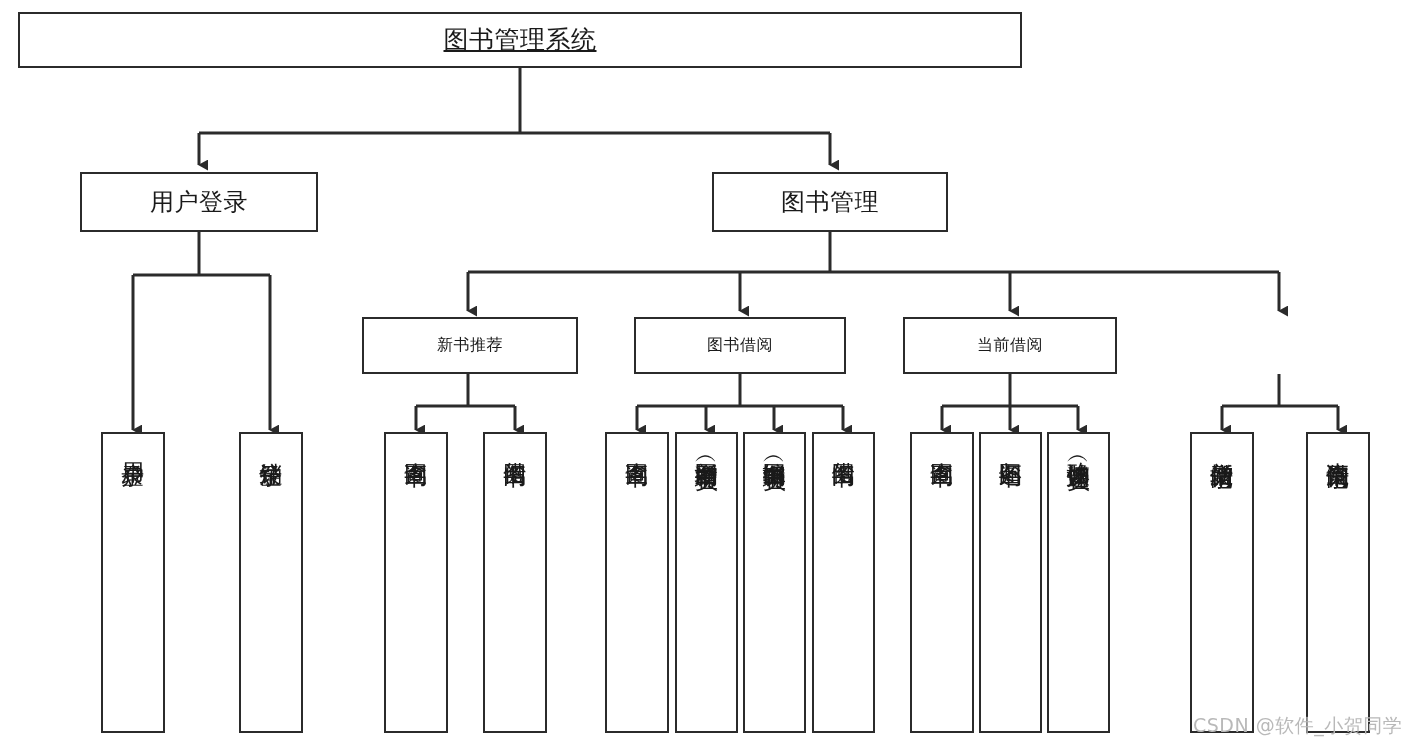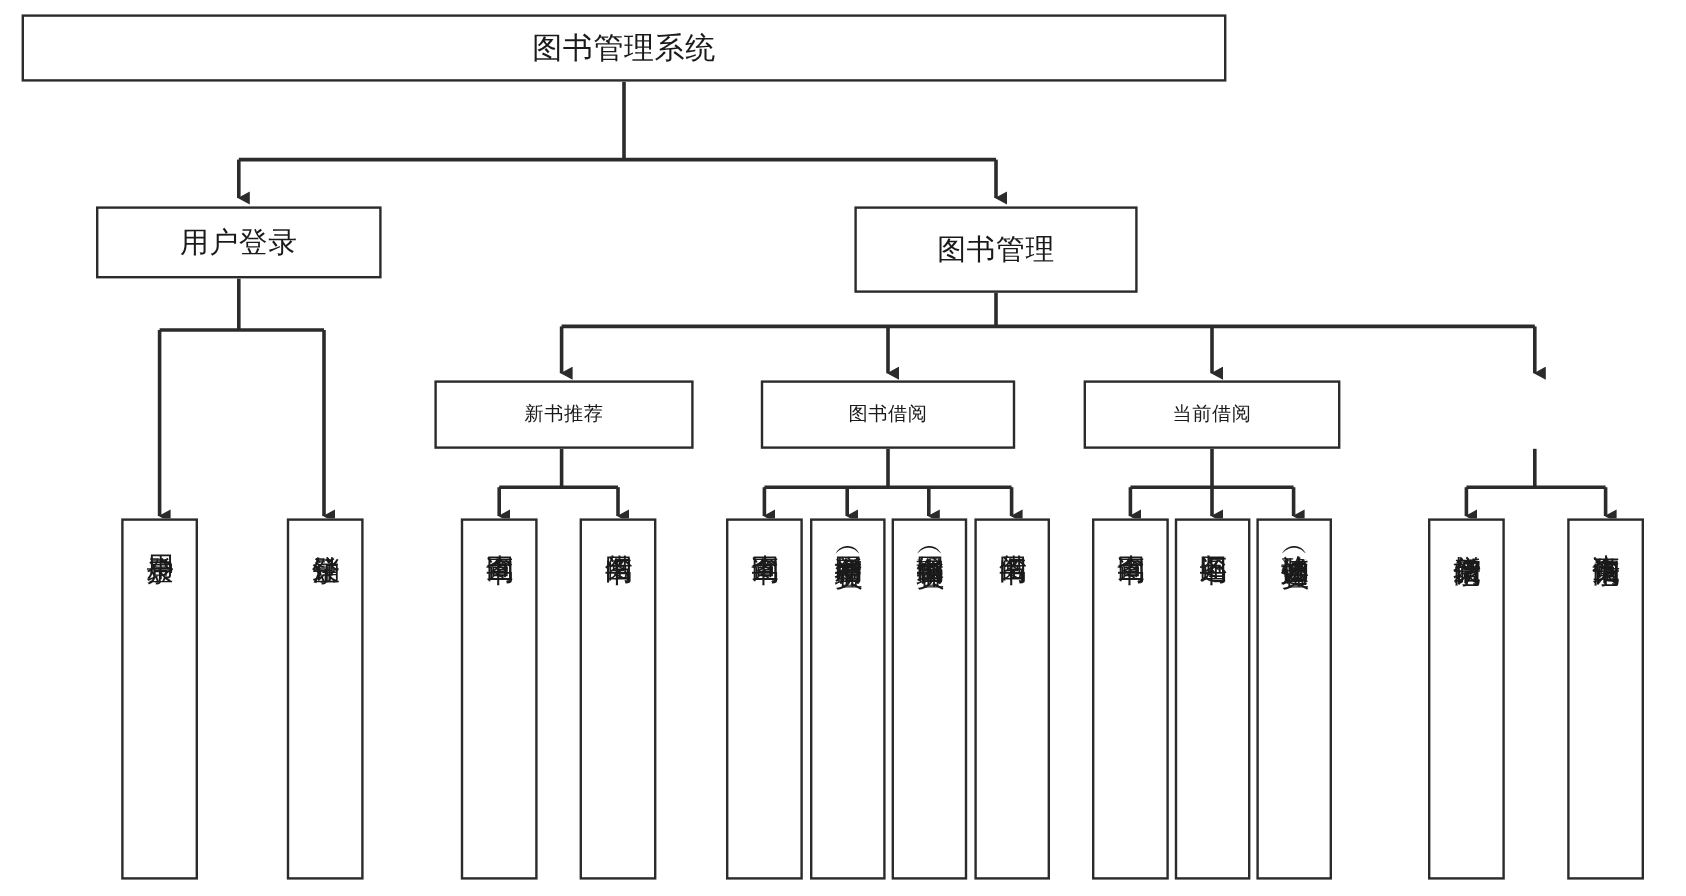--- a/index.html
+++ b/index.html
@@ -34,21 +34,21 @@
     display: flex;
     align-items: center;
     justify-content: center;
     color: #1a1a1a;
   }
   .node .label {
     text-align: center;
     line-height: 1.18;
     letter-spacing: 0.5px;
   }
-  .node.root .label      { font-size: 25px; }
+  .node.root .label      { font-size: 25px; text-decoration: underline; }
   .node.level1 .label    { font-size: 24px; }
   .node.level2 .label    { font-size: 16px; }
   .node.leaf {
     align-items: flex-start;
     justify-content: center;
     padding-top: 10px;
   }
   .node.leaf .label {
     font-size: 23px;
     writing-mode: vertical-rl;
@@ -121,21 +121,21 @@
     </g>
   </svg>
 
   <div class="node root" style="left:18px; top:12px; width:1004px; height:56px;">
     <span class="label">图书管理系统</span>
   </div>
 
   <div class="node level1" style="left:80px; top:172px; width:238px; height:60px;">
     <span class="label">用户登录</span>
   </div>
-  <div class="node level1" style="left:712px; top:172px; width:236px; height:72px;">
+  <div class="node level1" style="left:712px; top:172px; width:236px; height:60px;">
     <span class="label">图书管理</span>
   </div>
 
   <div class="node level2" style="left:362px; top:317px; width:216px; height:57px;">
     <span class="label">新书推荐</span>
   </div>
   <div class="node level2" style="left:903px; top:317px; width:214px; height:57px;">
     <span class="label">当前借阅</span>
   </div>
   <div class="node level2" style="left:634px; top:317px; width:212px; height:57px;">
@@ -179,14 +179,15 @@
     <span class="label">确认归还（管理员）</span>
   </div>
 
   <div class="node leaf" style="left:1190px; top:432px; width:64px; height:301px;">
     <span class="label">新增借阅记录</span>
   </div>
   <div class="node leaf" style="left:1306px; top:432px; width:64px; height:301px;">
     <span class="label">查询借阅记录</span>
   </div>
 
+  <div class="watermark" style="left:1193px; top:713px;">CSDN @软件_小贺同学</div>
 
 </div>
 
 </body></html>

